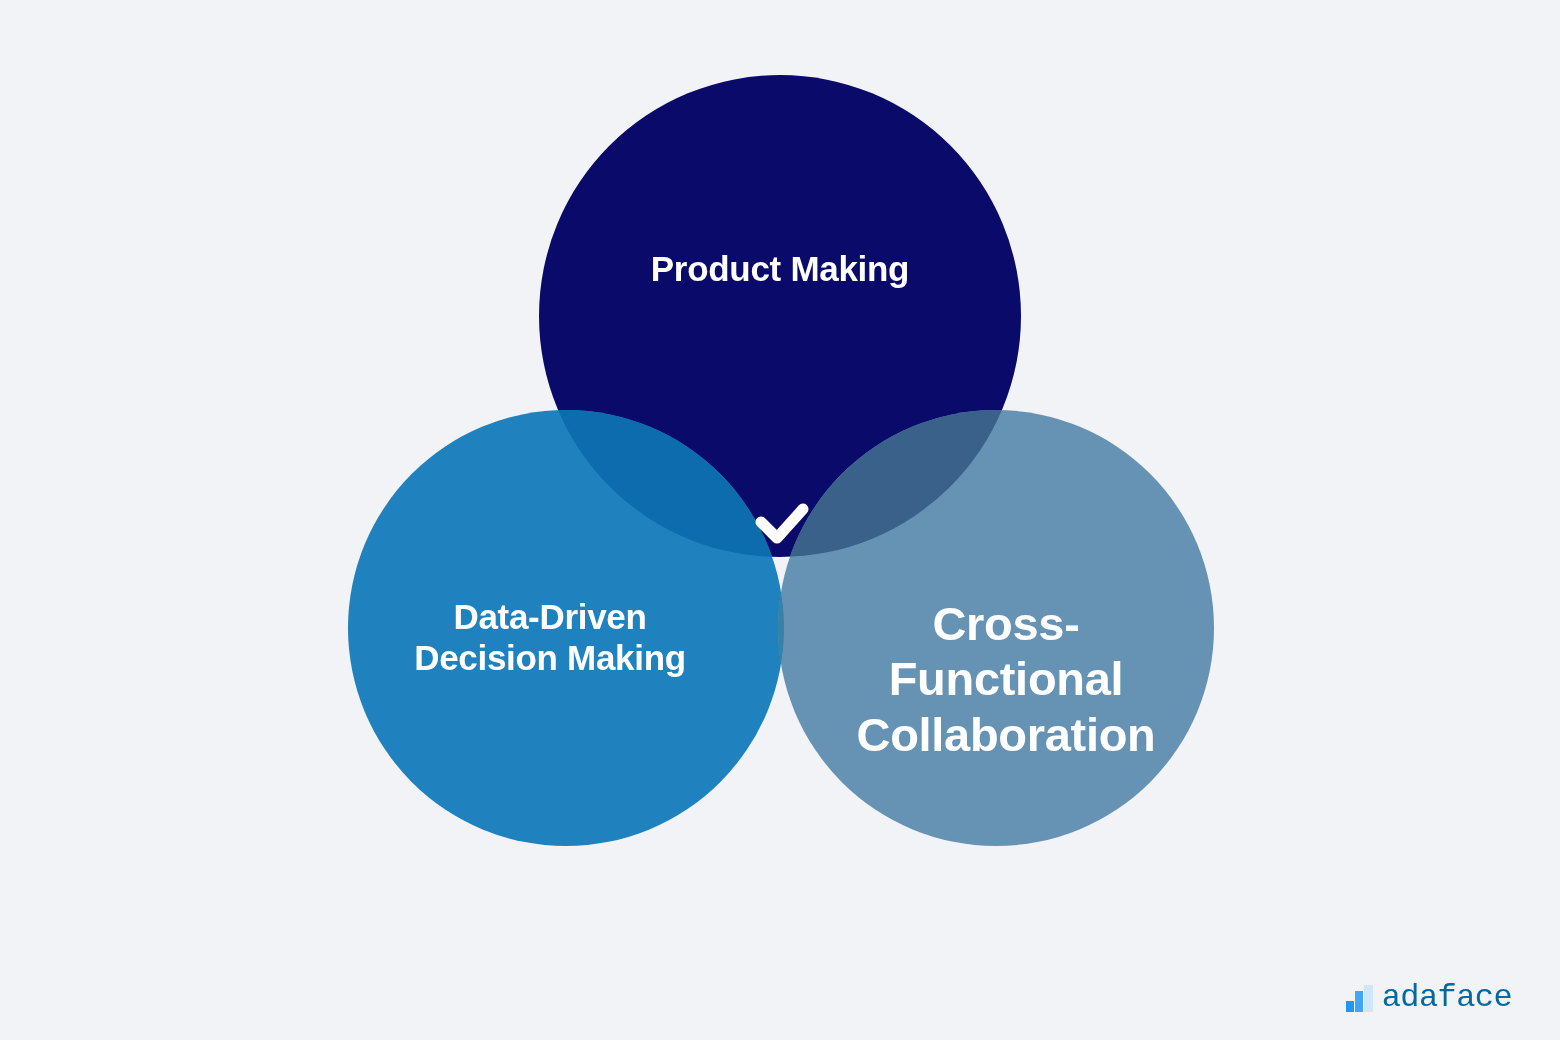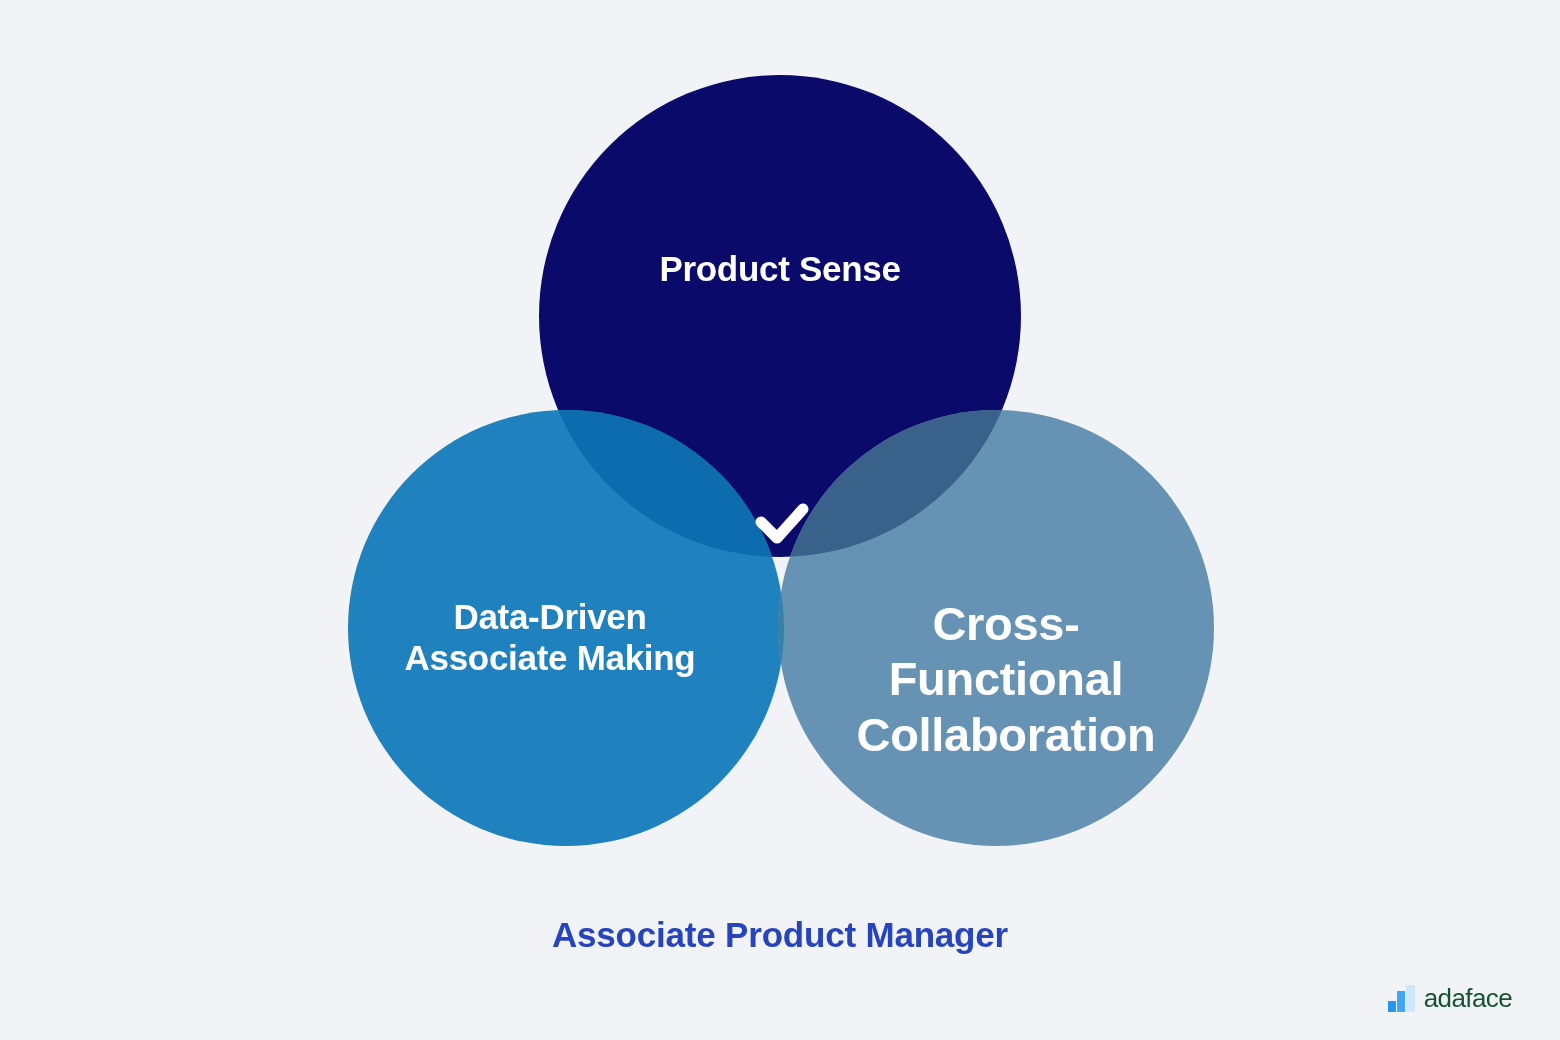--- a/index.html
+++ b/index.html
@@ -90,24 +90,24 @@
     height: 40px;
   }
 
   #brand-mark {
     display: block;
     width: 27px;
     height: 27px;
   }
 
   #brand-wordmark {
-    font-size: 26px;
+    font-size: 32px;
     font-weight: normal;
-    color: #14532d;
-    font-family: Liberation Sans, sans-serif;
+    color: #0369a1;
+    font-family: Liberation Mono, monospace;
     letter-spacing: -0.6px;
     line-height: 1;
   }
 </style>
 </head>
 <body style="background: rgb(241, 243, 246);">
 
 <div id="venn-stage">
 
   <svg class="venn-svg" viewBox="0 0 1560 1040" aria-hidden="true">
@@ -139,29 +139,28 @@
 
     <g clip-path="url(#clip-top)">
       <g clip-path="url(#clip-left)">
         <circle cx="996" cy="628" r="218" fill="#3780a8"></circle>
       </g>
     </g>
 
     <path d="M 761 522 L 777 538 L 803 509" fill="none" stroke="#ffffff" stroke-width="11" stroke-linecap="round" stroke-linejoin="round"></path>
   </svg>
 
-  <div class="circle-label" id="label-top">Product Sense</div>
+  <div class="circle-label" id="label-top">Product Making</div>
 
   <div class="circle-label" id="label-left">Data-Driven
-Associate Making</div>
+Decision Making</div>
 
   <div class="circle-label" id="label-right">Cross-Functional
 Collaboration</div>
 
-  <div id="diagram-title">Associate Product Manager</div>
 
   <div id="brand-logo">
     <svg id="brand-mark" viewBox="0 0 27 27" aria-hidden="true">
       <rect x="0" y="16" width="8" height="11" fill="#2196f3"></rect>
       <rect x="9" y="6" width="8" height="21" fill="#42a5f5"></rect>
       <rect x="18" y="0" width="9" height="27" fill="#cfe7fb"></rect>
     </svg>
     <span id="brand-wordmark">adaface</span>
   </div>
 

